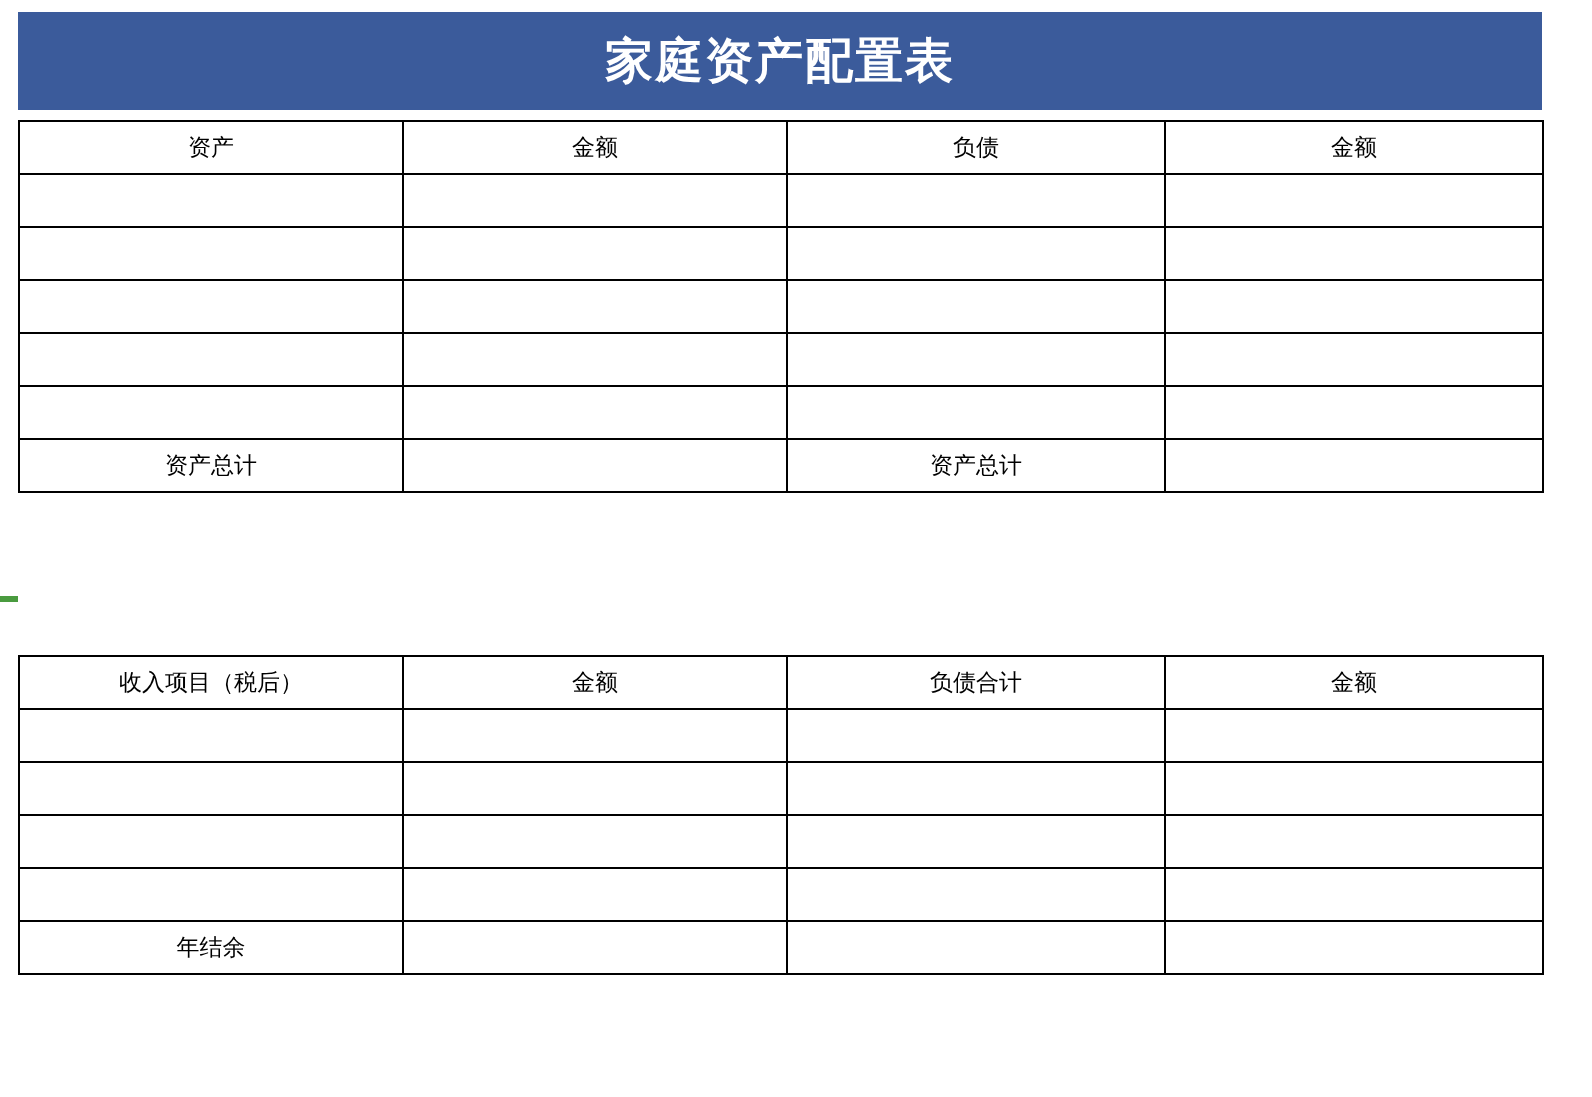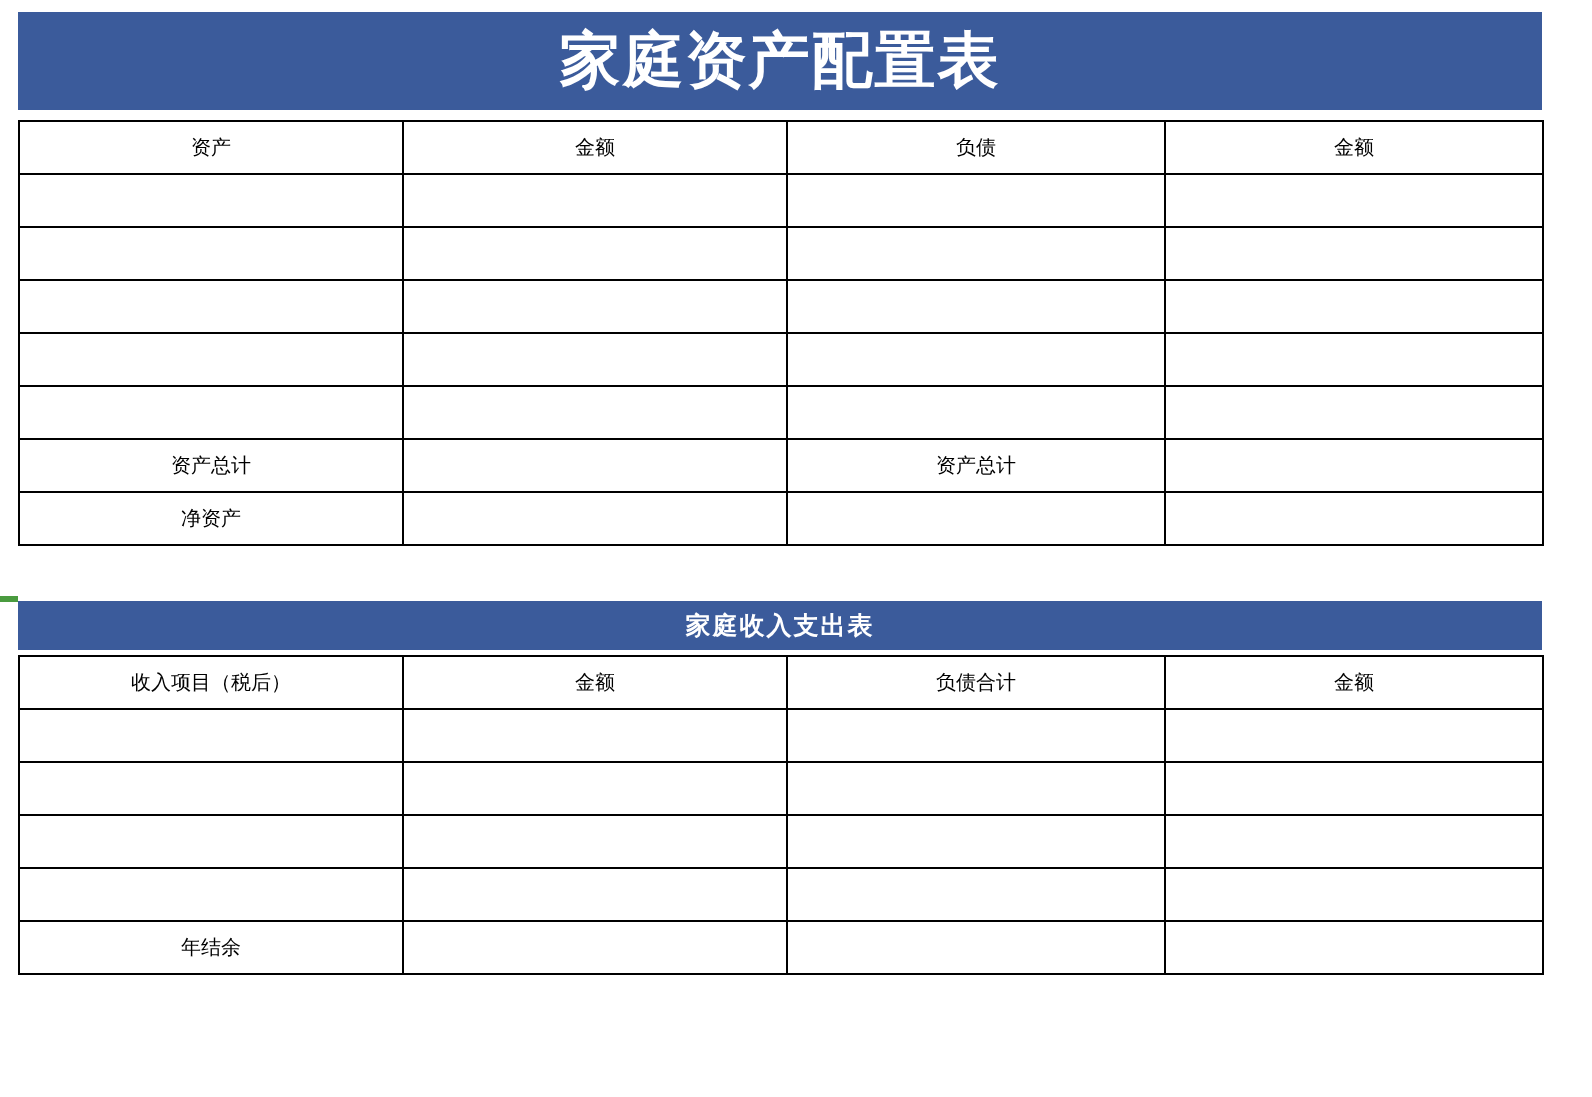--- a/index.html
+++ b/index.html
@@ -31,21 +31,21 @@
     align-items: center;
     justify-content: center;
     letter-spacing: 2px;
   }
   .banner-main {
     position: absolute;
     left: 18px;
     top: 12px;
     width: 1524px;
     height: 98px;
-    font-size: 61px;
+    font-size: 48px;
   }
   .banner-sub {
     position: absolute;
     left: 18px;
     top: 601px;
     width: 1524px;
     height: 49px;
     font-size: 25px;
     font-weight: bold;
   }
@@ -62,21 +62,21 @@
   table.grid {
     position: absolute;
     border-collapse: collapse;
     table-layout: fixed;
     background: #ffffff;
   }
   table.grid td {
     border: 2px solid #000000;
     text-align: center;
     vertical-align: middle;
-    font-size: 20px;
+    font-size: 23px;
     color: #000000;
     padding: 0 4px;
     height: 51px;
     background: #ffffff;
   }
   table.grid td.empty-cell {
     font-size: 23px;
   }
   
   col.c1 { width: 384px; }
@@ -147,32 +147,25 @@
         <td class="empty-cell"></td>
         <td class="empty-cell"></td>
         <td class="empty-cell"></td>
       </tr>
       <tr class="row-tall">
         <td>资产总计</td>
         <td></td>
         <td>资产总计</td>
         <td></td>
       </tr>
-      <tr>
-        <td>净资产</td>
-        <td></td>
-        <td></td>
-        <td></td>
-      </tr>
     </tbody>
   </table>
 
   <div class="green-nub"></div>
 
-  <div class="banner banner-sub">家庭收入支出表</div>
 
   <table class="grid t-income">
     <colgroup>
       <col class="c1">
         <col class="c2">
         <col class="c3">
         <col class="c4">
     </colgroup>
     <tbody>
       <tr>

